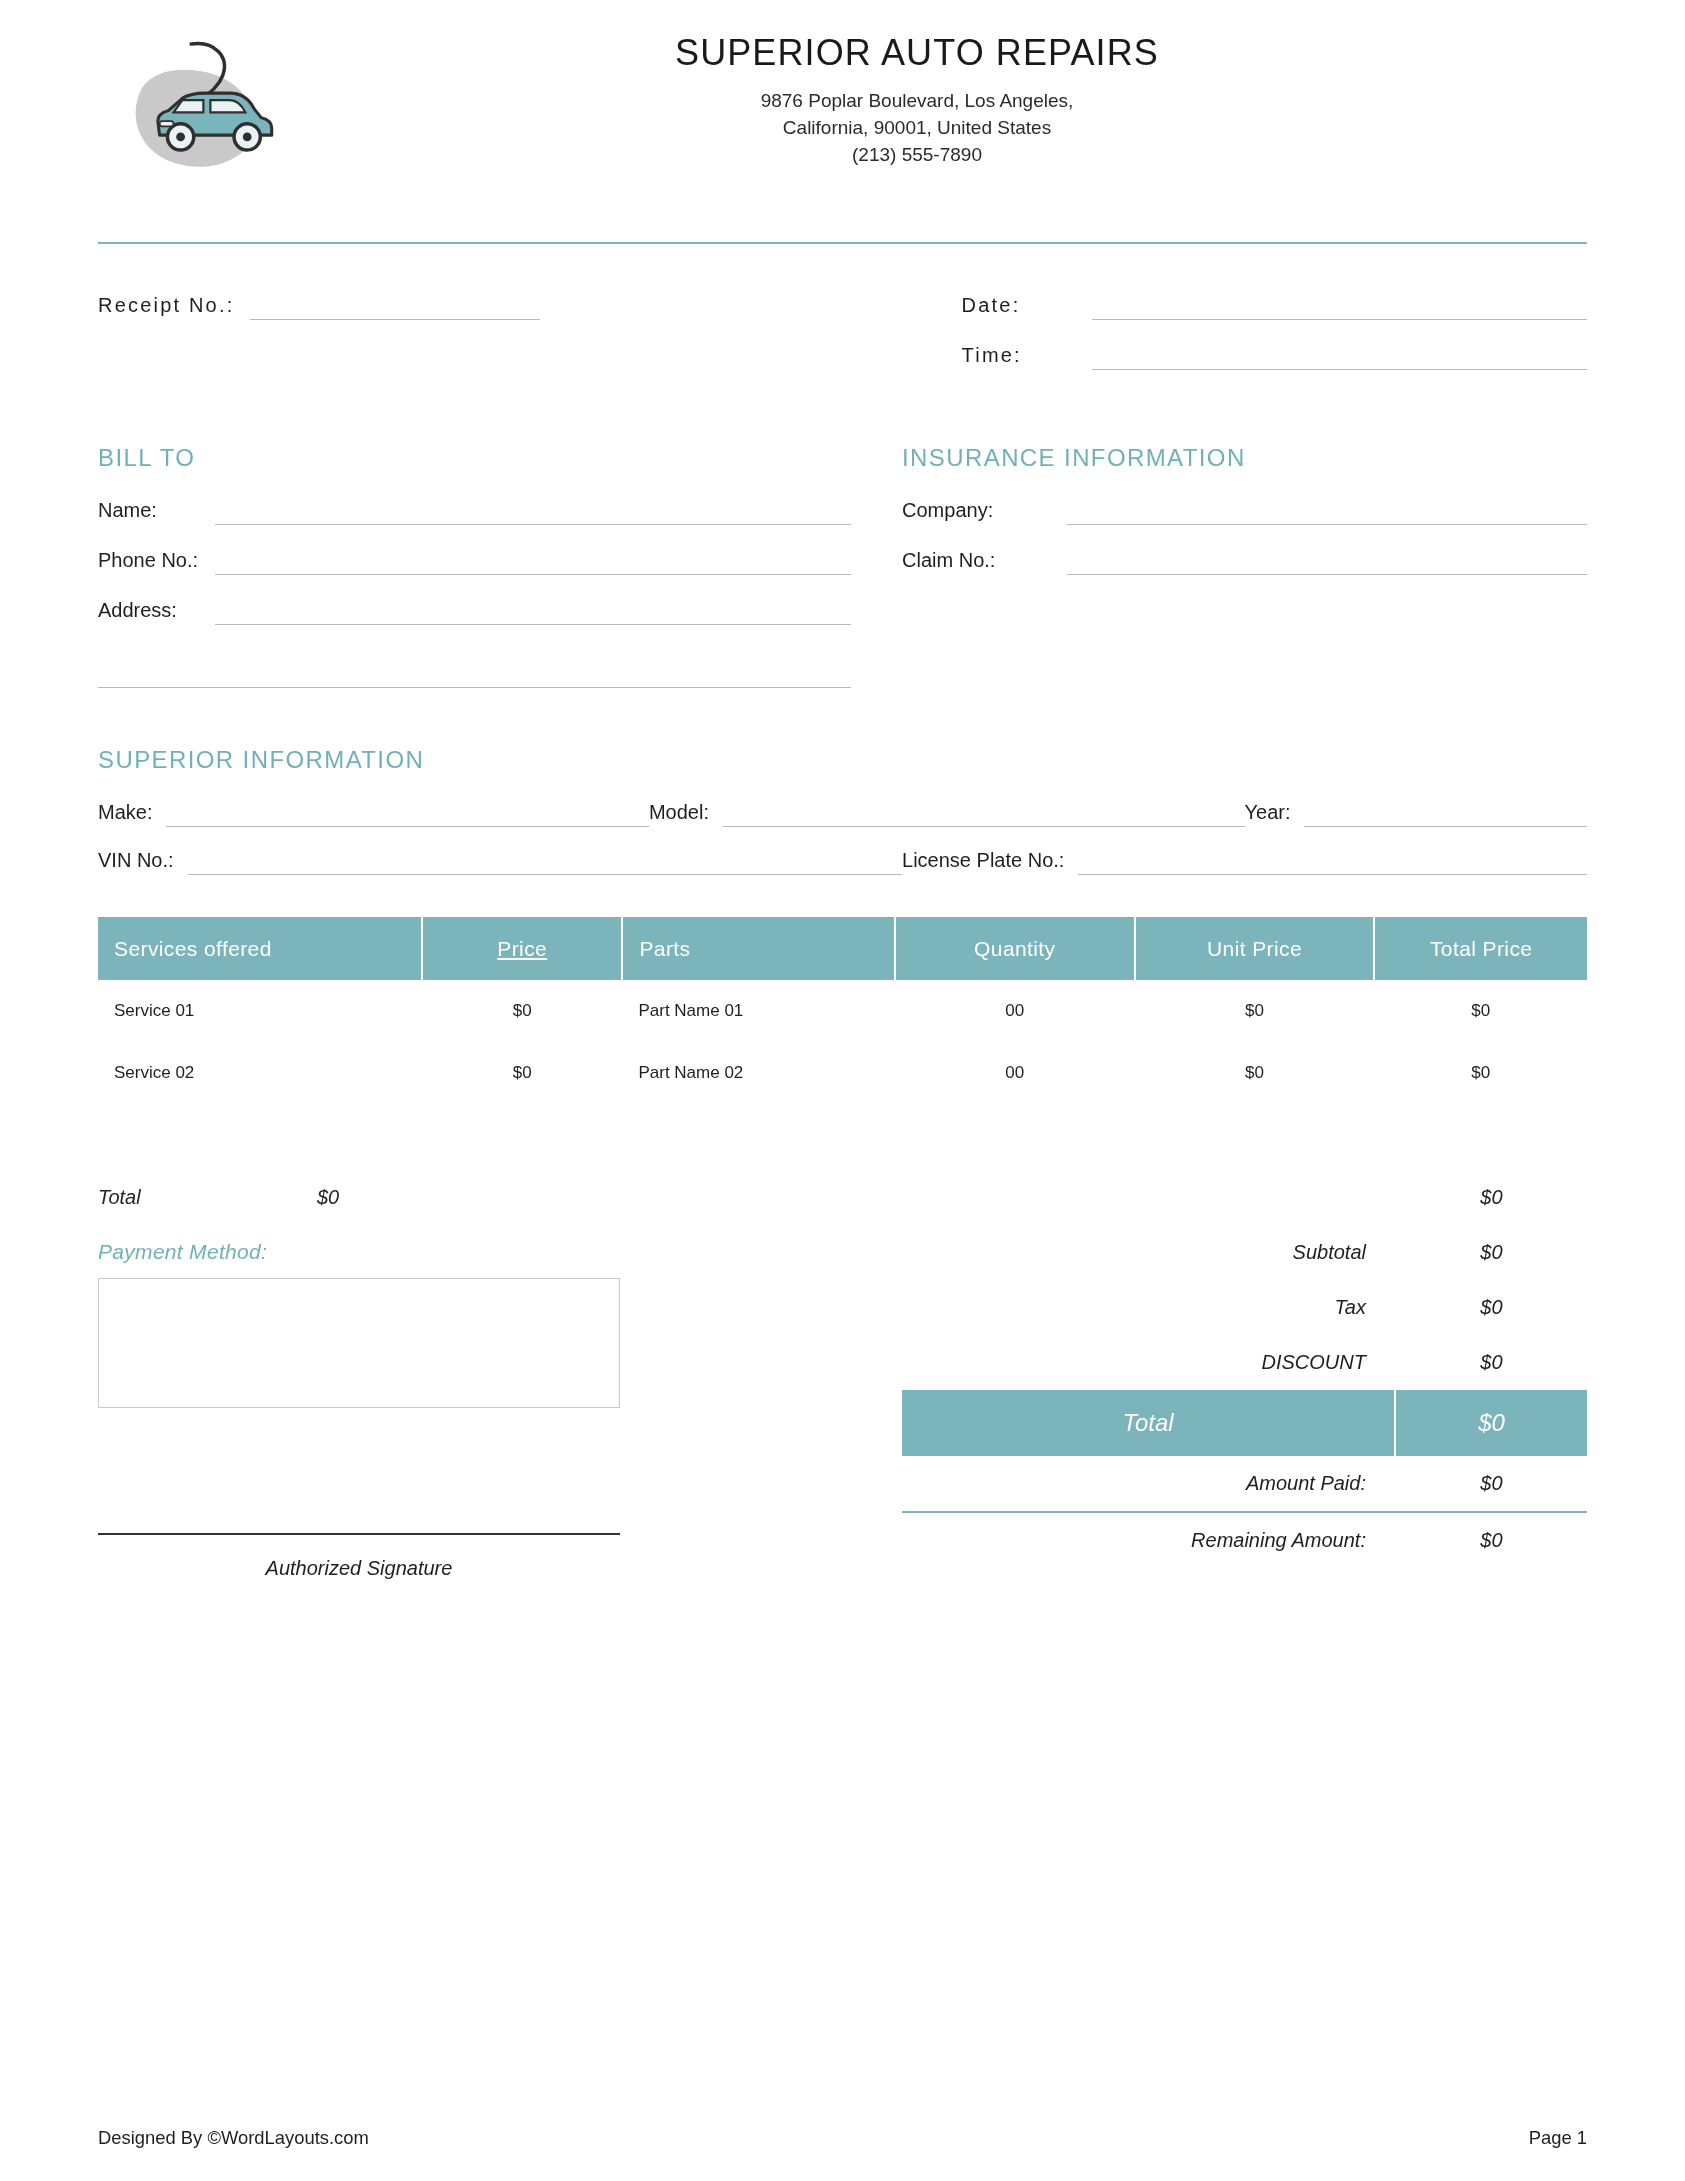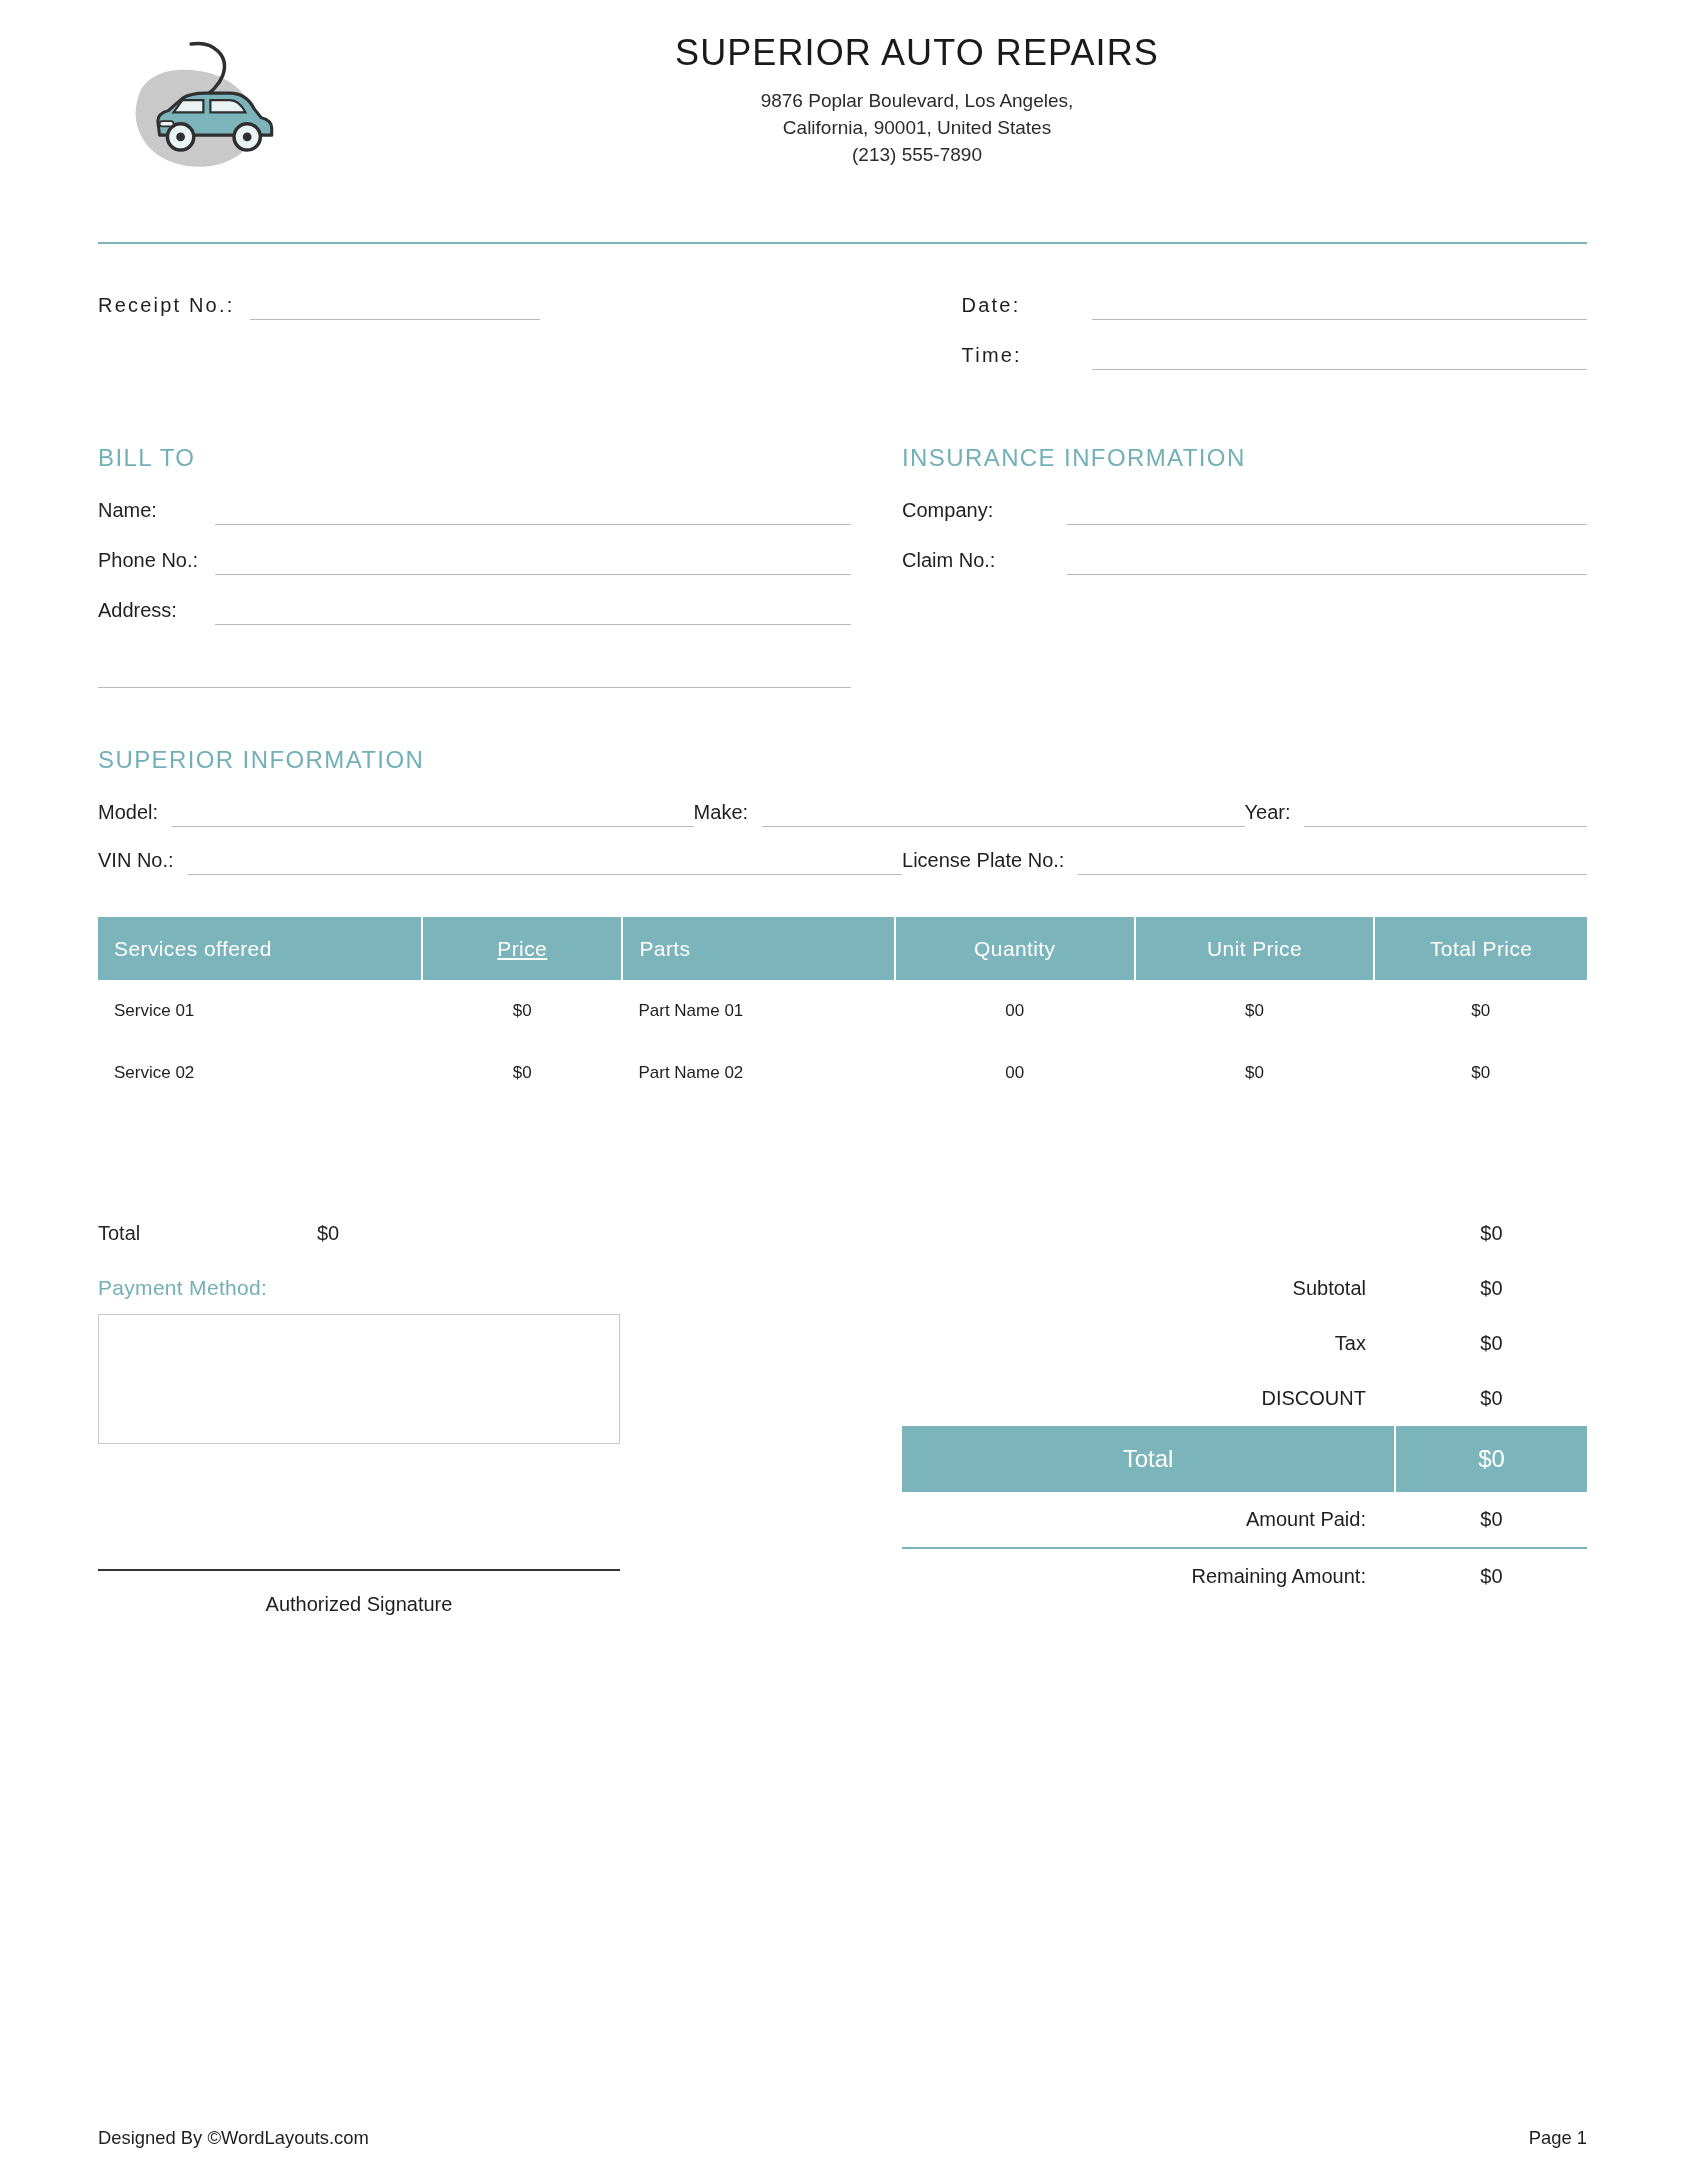--- a/index.html
+++ b/index.html
@@ -151,21 +151,22 @@
     font-size: 17px;
     padding: 21px 16px;
     color: #1f1f1f;
   }
   td.t-left { text-align: left; }
   td.t-center { text-align: center; }
 
   
   .lower {
     display: flex;
-    margin-top: 118px;
+    margin-top: 82px;
+    font-style: italic;
   }
   .lower-left { width: 54%; box-sizing: border-box; }
   .lower-right { width: 46%; box-sizing: border-box; }
 
   .total-line {
     display: flex;
     font-size: 20px;
     padding-bottom: 5.3px;
   }
   .total-line .tl-label { width: 219px; }
@@ -324,26 +325,26 @@
       <div class="field">
         <div class="field-label label-w2">Claim No.:</div>
         <div class="field-line"></div>
       </div>
     </div>
   </div>
 
   <div class="vehicle">
     <div class="section-title">SUPERIOR INFORMATION</div>
     <div class="veh-row">
+      <div class="veh-field" style="width:37%;">
+        <div class="field-label">Make:</div>
+        <div class="field-line"></div>
+      </div>
       <div class="veh-field" style="width:40%;">
         <div class="field-label">Model:</div>
-        <div class="field-line"></div>
-      </div>
-      <div class="veh-field" style="width:37%;">
-        <div class="field-label">Make:</div>
         <div class="field-line"></div>
       </div>
       <div class="veh-field" style="width:23%;">
         <div class="field-label">Year:</div>
         <div class="field-line"></div>
       </div>
     </div>
     <div class="veh-row">
       <div class="veh-field" style="width:54%;">
         <div class="field-label">VIN No.:</div>

